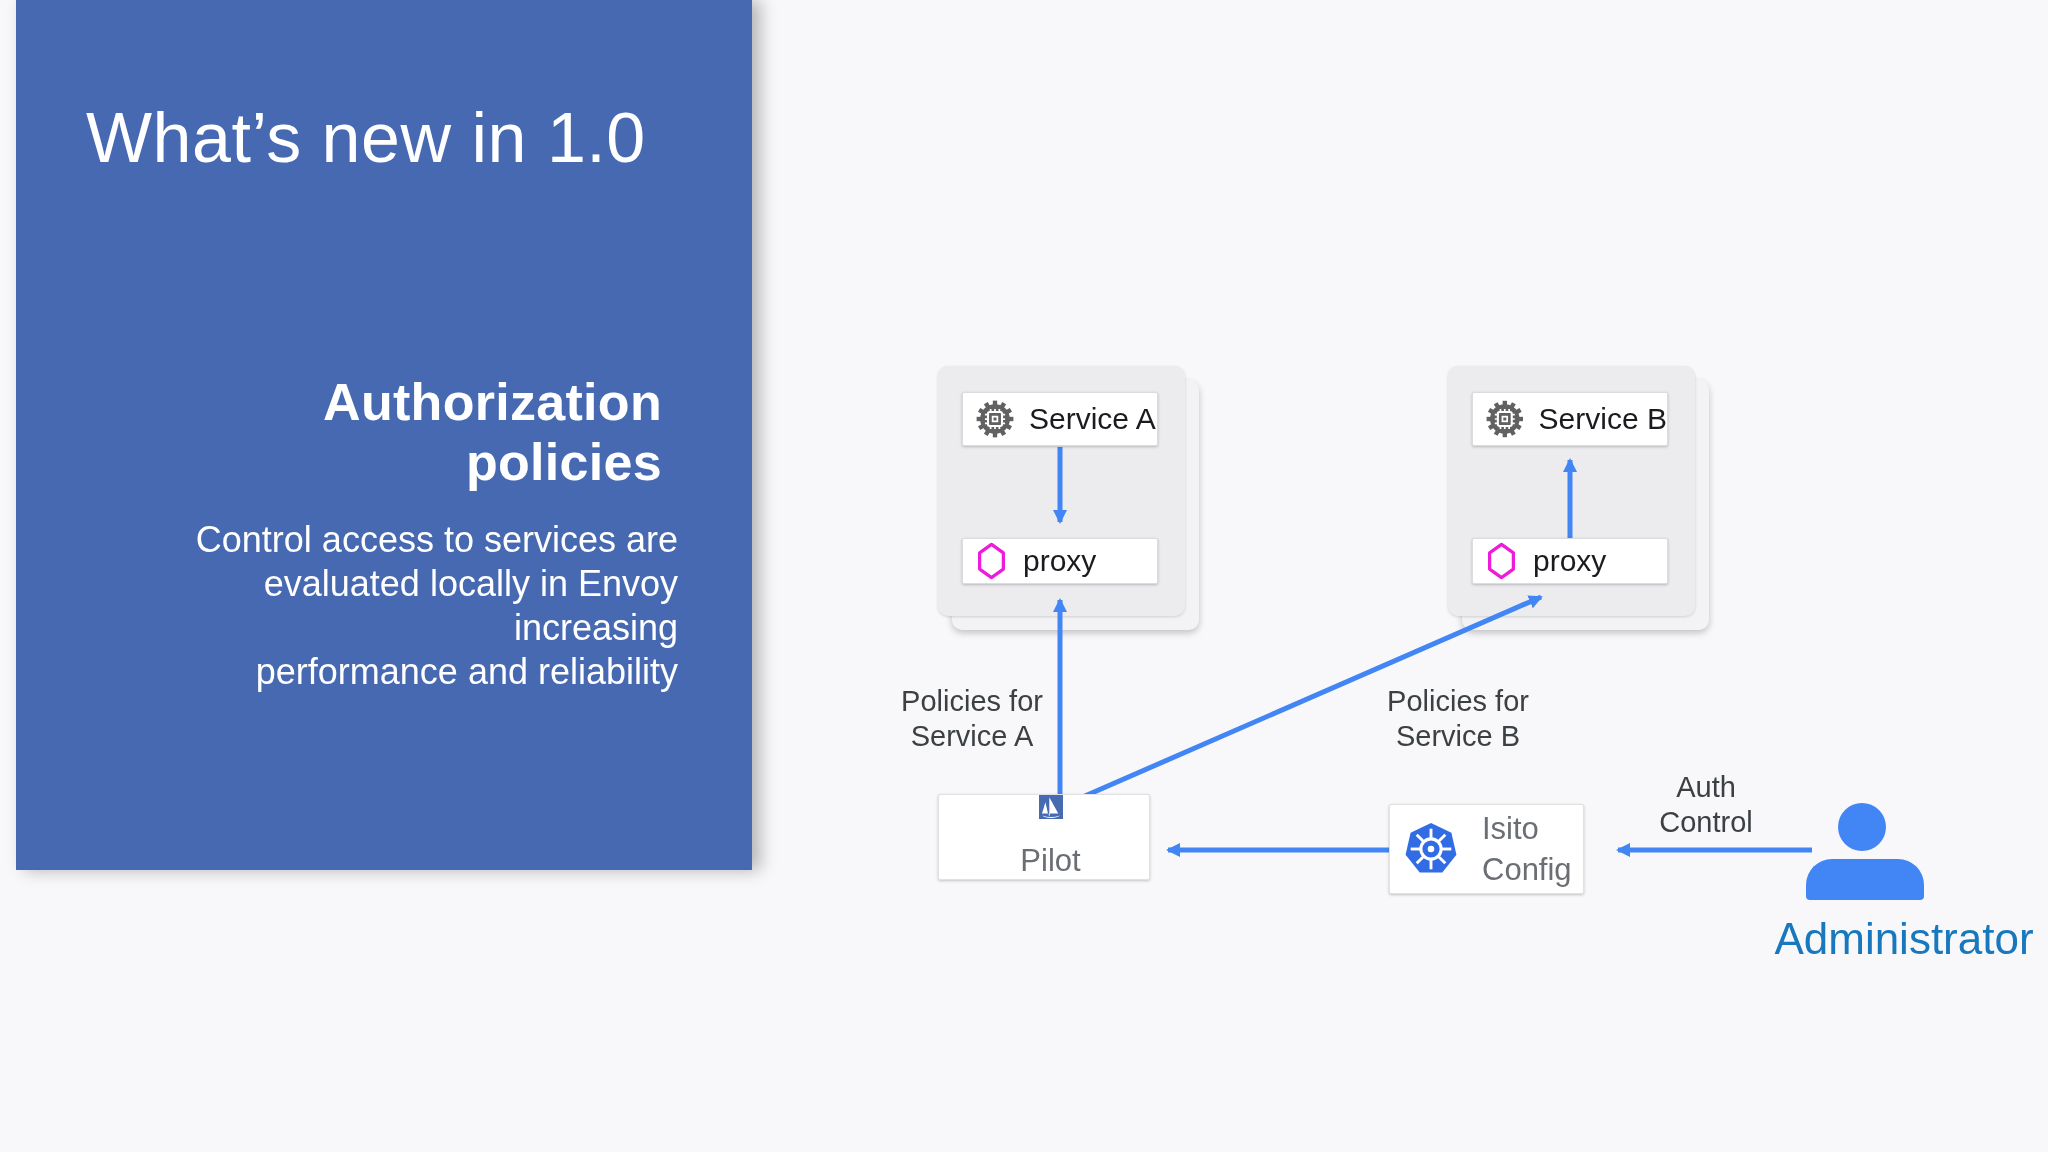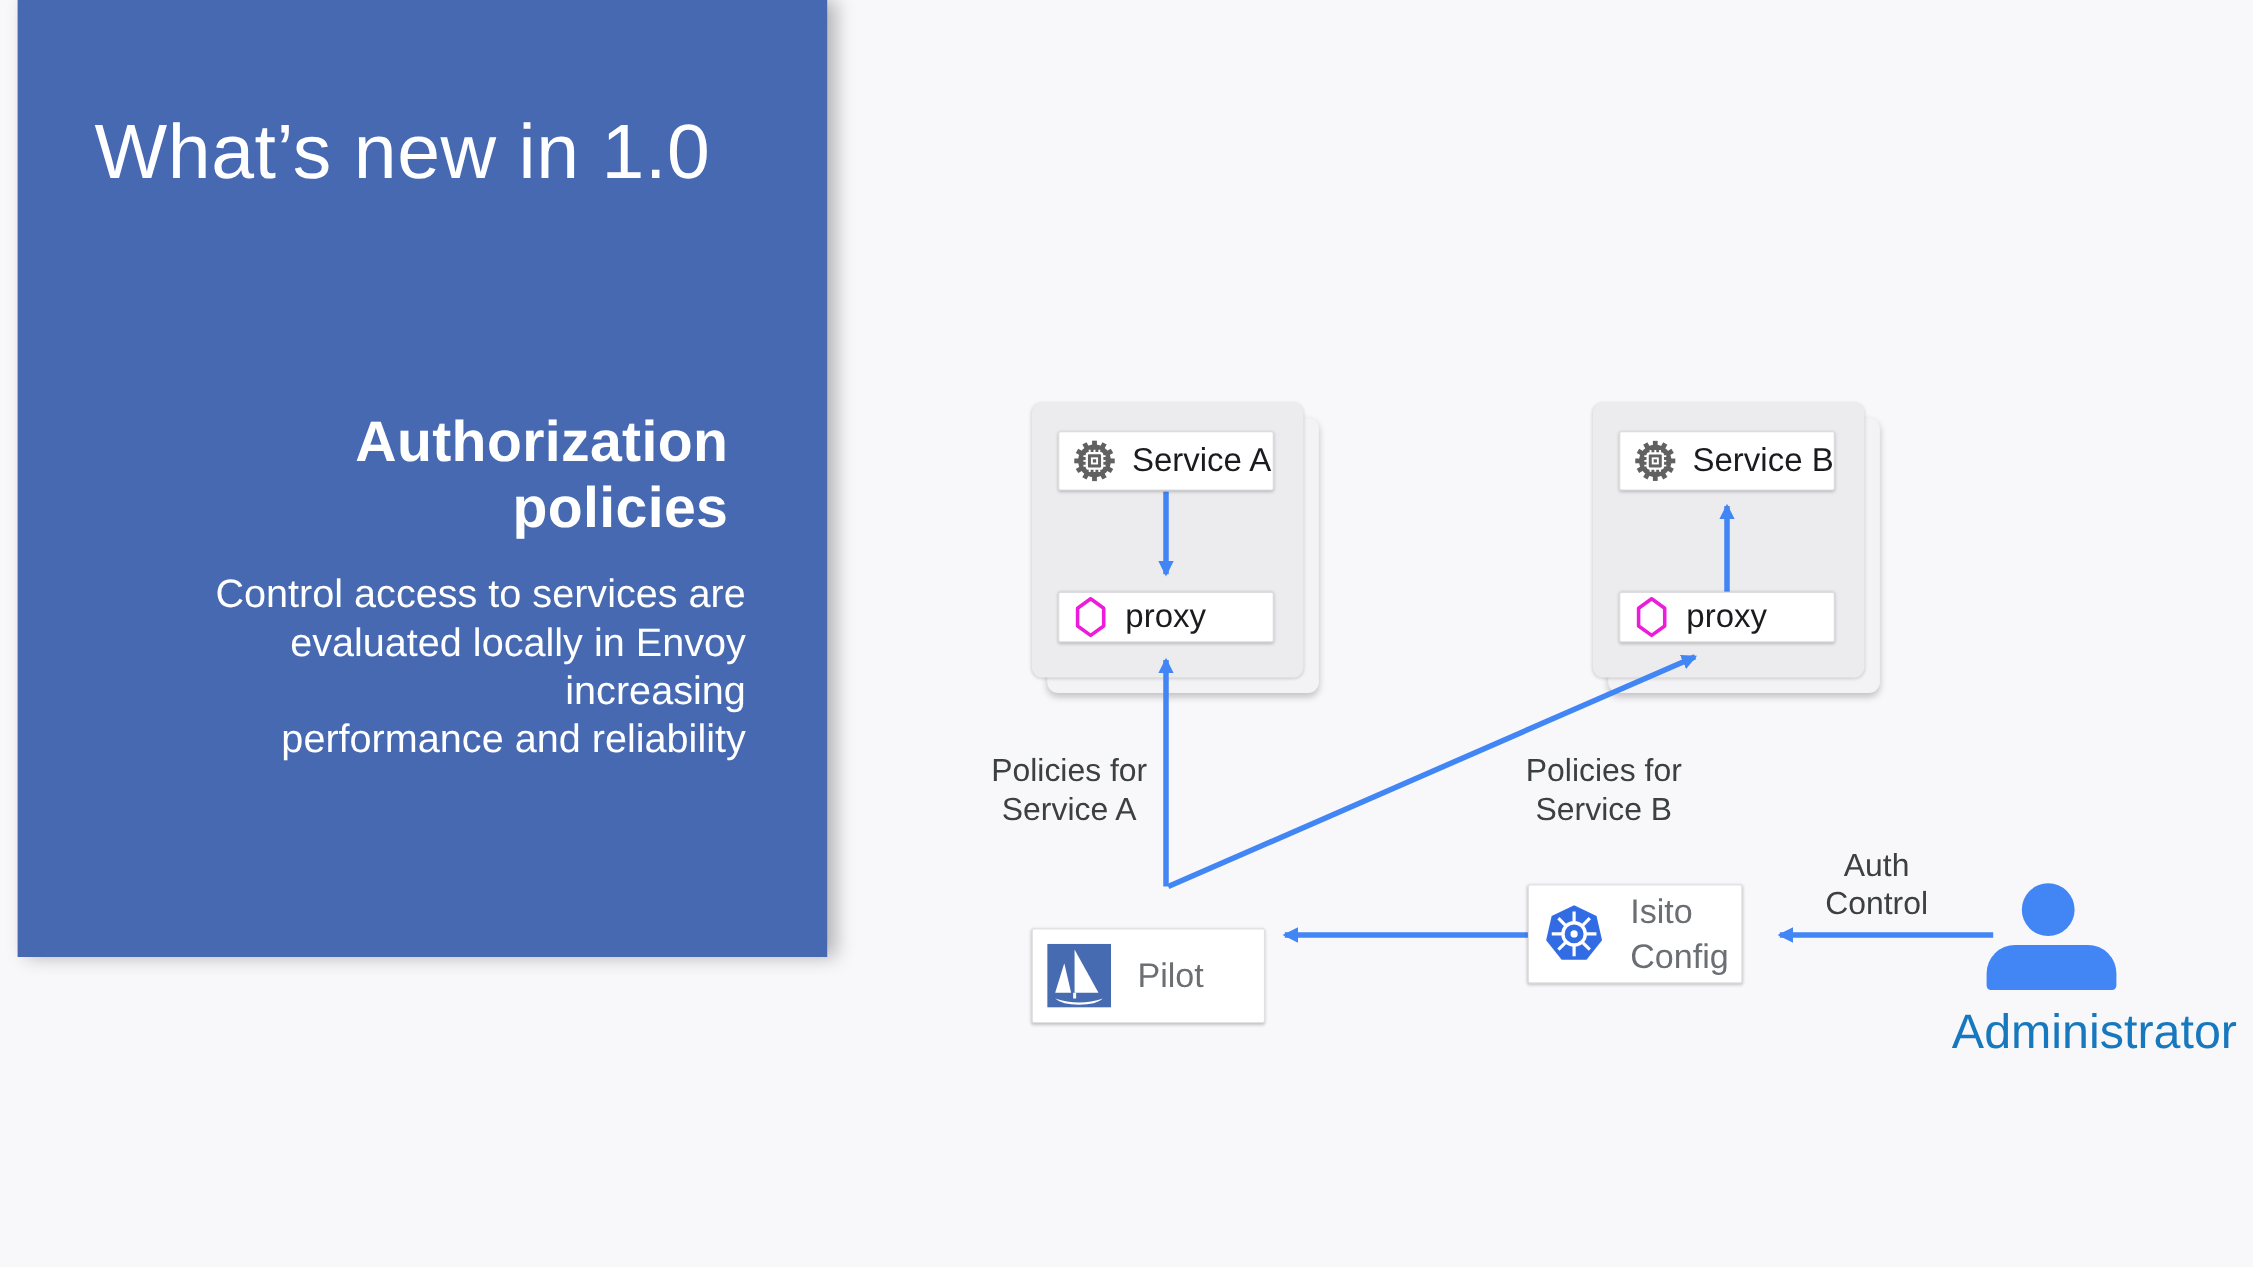--- a/index.html
+++ b/index.html
@@ -180,21 +180,21 @@
     <span class="label">Service B</span>
   </div>
 
   <div class="node prx" style="left:1472px;top:538px;">
     <svg width="31" height="38" viewBox="0 0 32 40">
       <polygon class="envoy-hex" points="16,2.5 28.5,11.5 28.5,28.5 16,37.5 3.5,28.5 3.5,11.5"></polygon>
     </svg>
     <span class="label">proxy</span>
   </div>
 
-  <div class="node ctl" style="left:938px;top:844px;width:212px;height:86px;padding-left:13px;gap:24px;">
+  <div class="node ctl" style="left:938px;top:794px;width:212px;height:86px;padding-left:13px;gap:24px;flex-direction:column;">
     <svg width="58" height="58" viewBox="0 0 56 56">
       <rect width="56" height="56" fill="var(--istio-blue)"></rect>
       <polygon points="24,5 45,43 24,43" fill="#fff"></polygon>
       <polygon points="15,17 21,43 7,43" fill="#fff"></polygon>
       <rect x="22.8" y="43" width="2.6" height="5" fill="#fff"></rect>
       <path d="M7,48 Q28,55 49,48 Q43,53.5 28,53.5 Q13,53.5 7,48 Z" fill="#fff"></path>
     </svg>
     <span class="label">Pilot</span>
   </div>
 

